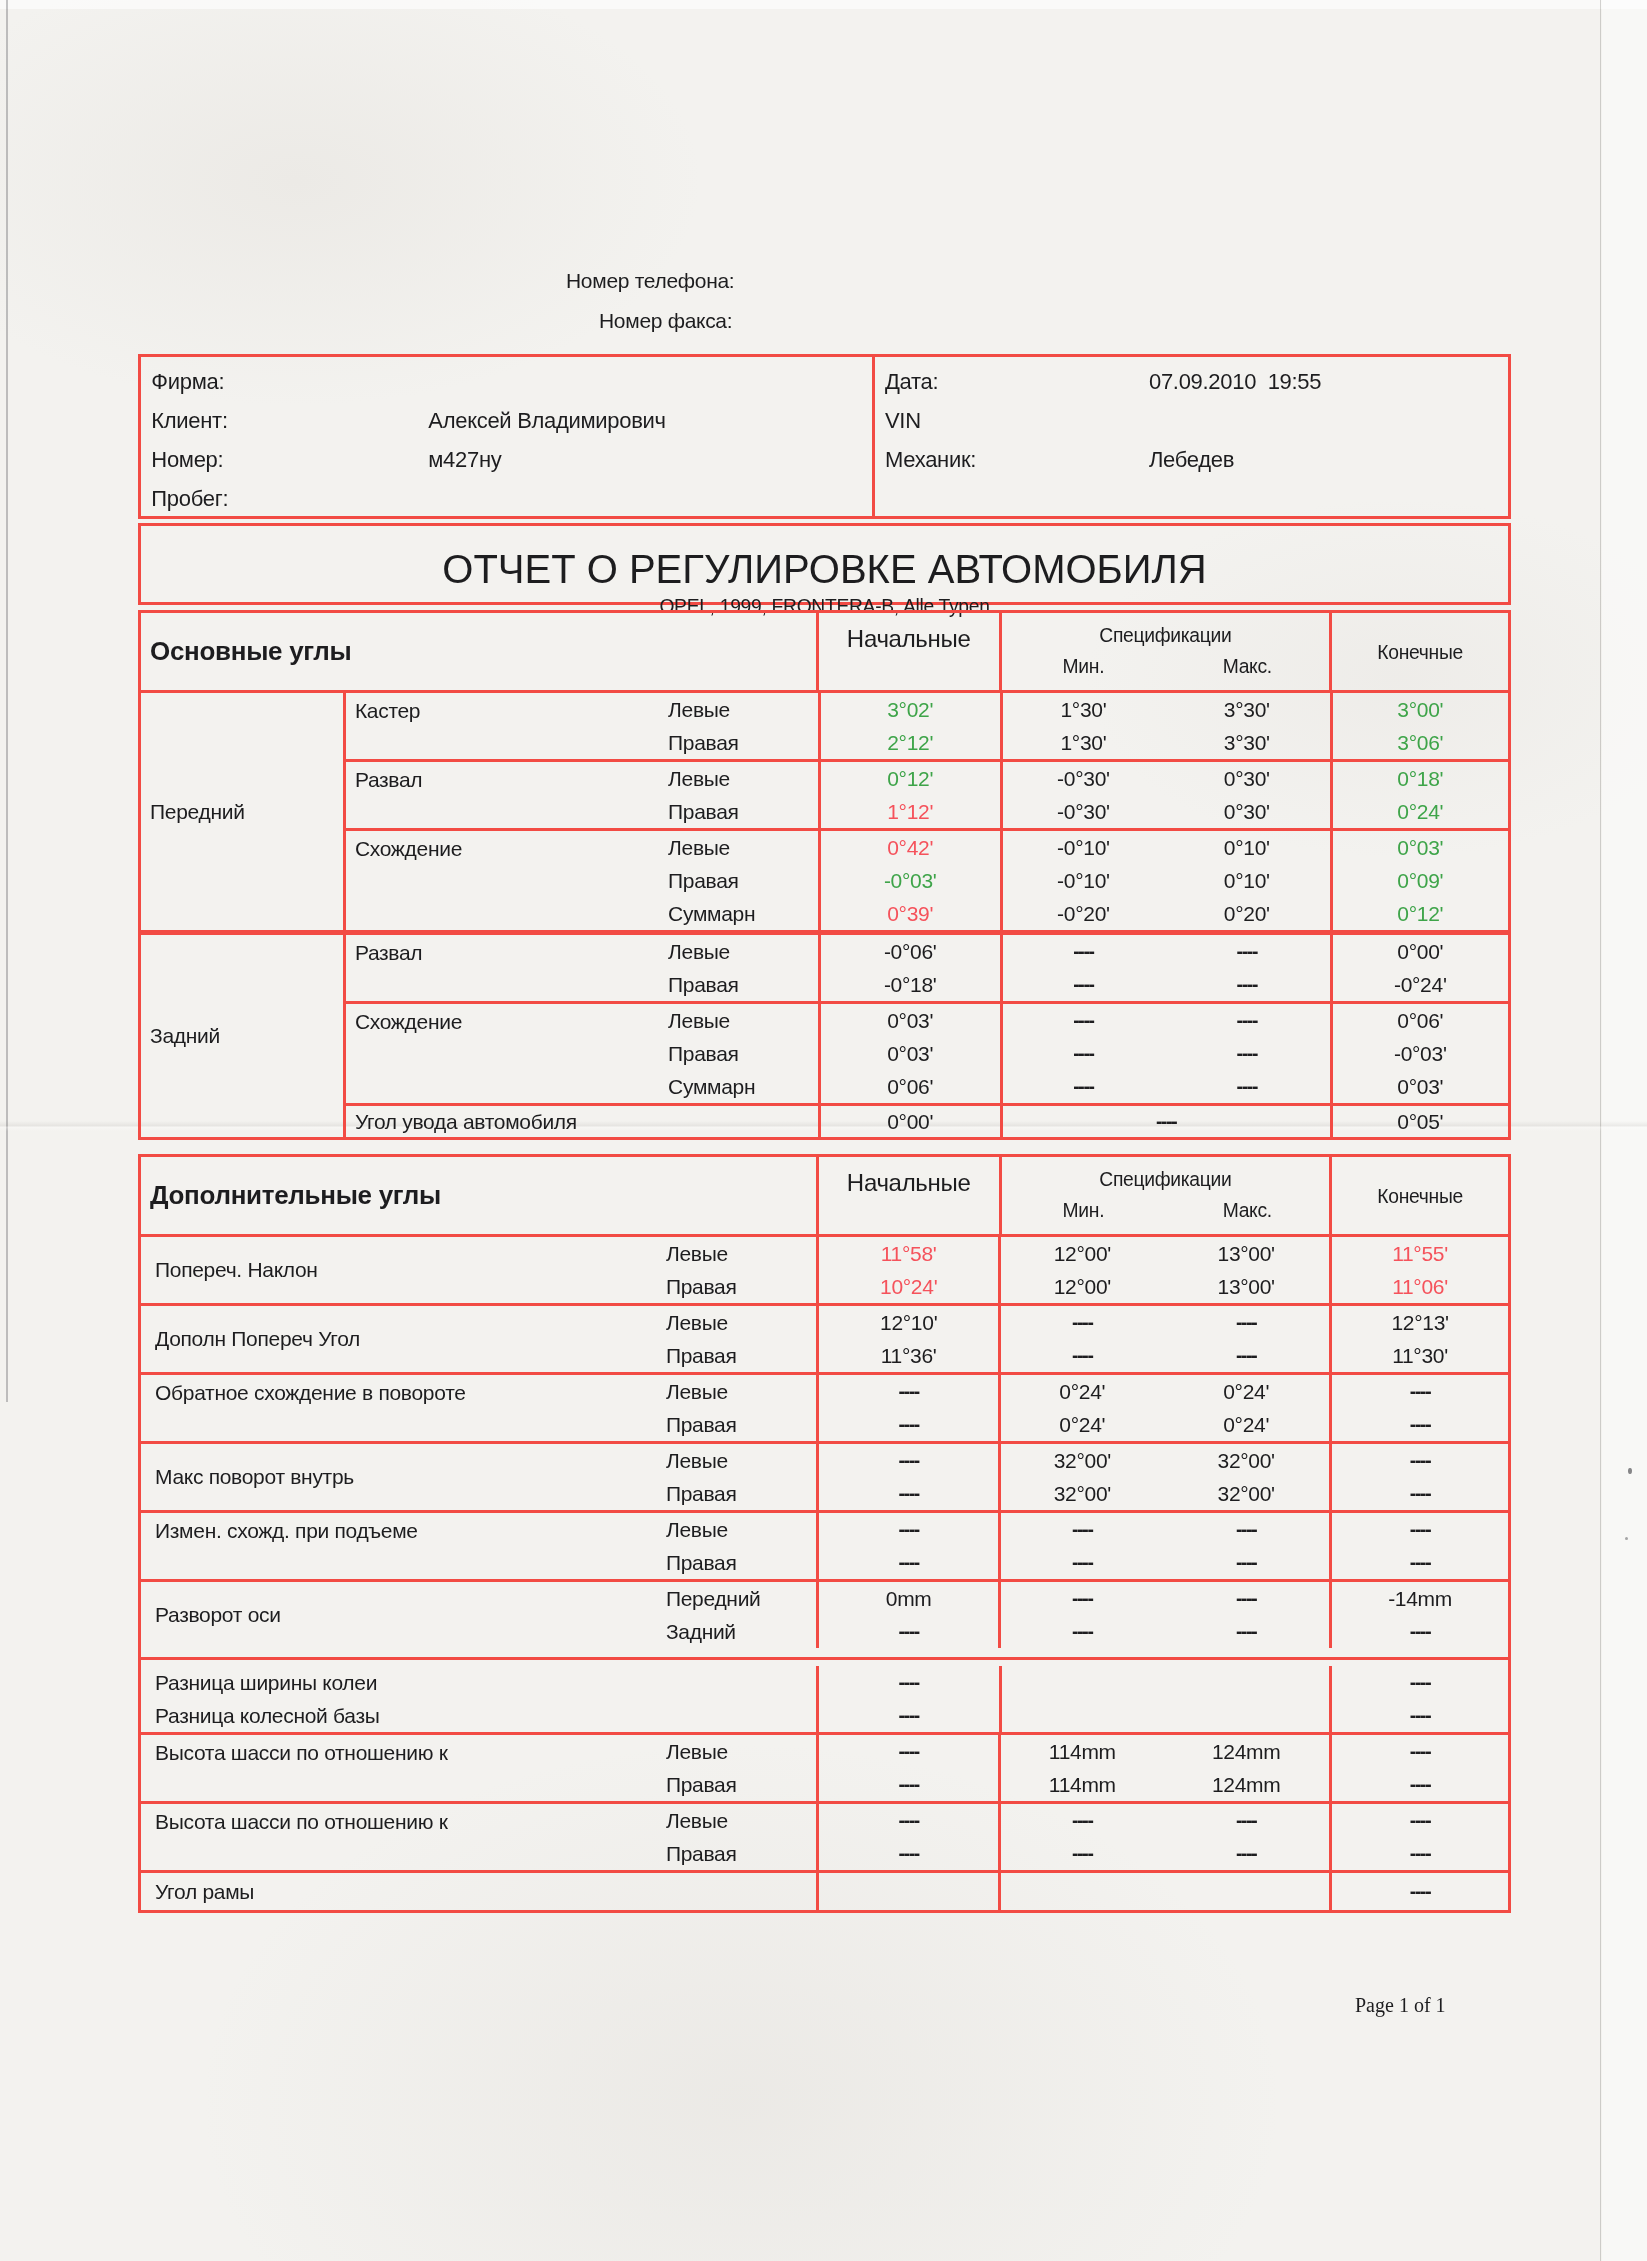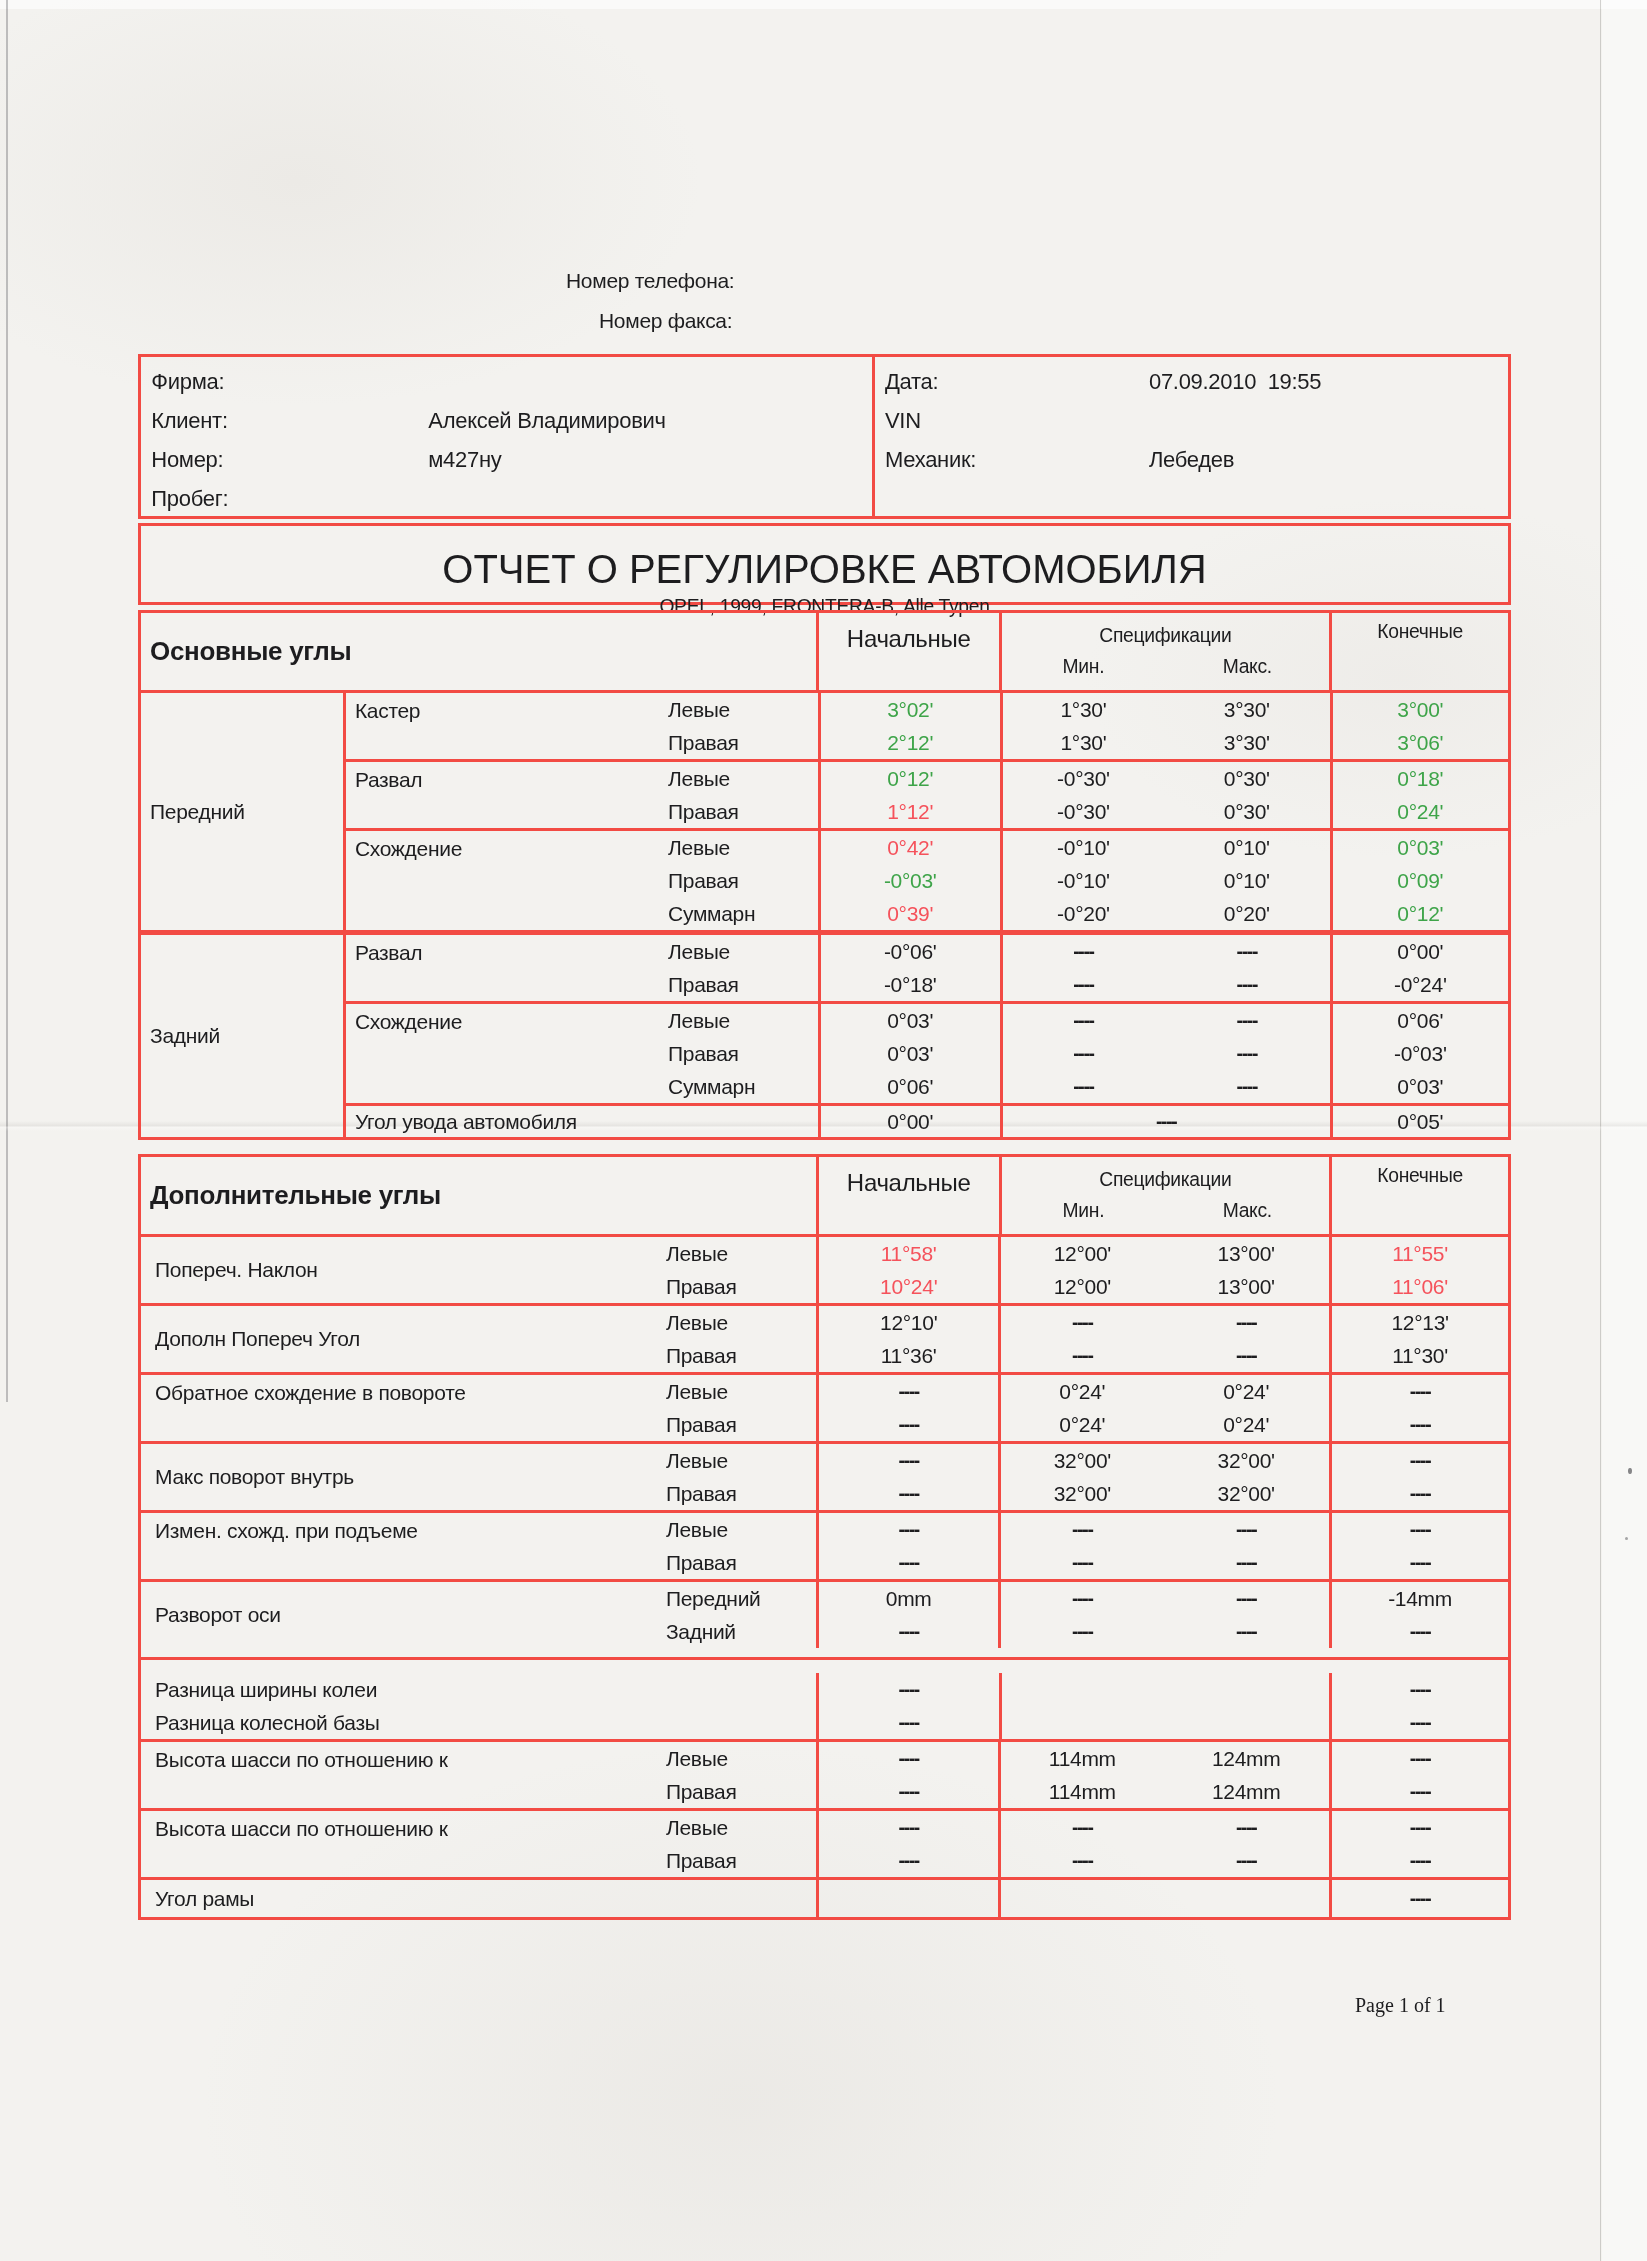--- a/index.html
+++ b/index.html
@@ -56,21 +56,21 @@
   
   .dtable{box-sizing:border-box;}
   #main-table{top:610px;}
   #add-table{top:1154px;}
   .thead{display:flex;height:80px;border-bottom:3.2px solid var(--line);box-sizing:border-box;}
   .th-title{width:49.37%;display:flex;align-items:center;padding-left:9px;font-size:26px;font-weight:bold;box-sizing:border-box;}
   .th-init{width:13.36%;border-left:3.2px solid var(--line);font-size:24px;display:flex;justify-content:center;padding-top:11.6px;box-sizing:border-box;}
   .th-spec{width:24.19%;border-left:3.2px solid var(--line);font-size:19.3px;text-align:center;padding-top:11.6px;box-sizing:border-box;}
   .minmax{display:flex;margin-top:9px;}
   .mm{width:50%;}
-  .th-final{flex:1;border-left:3.2px solid var(--line);font-size:19.3px;display:flex;justify-content:center;padding-top:8px;box-sizing:border-box;}
+  .th-final{flex:1;border-left:3.2px solid var(--line);font-size:19.3px;display:flex;justify-content:center;padding-top:29px;box-sizing:border-box;}
 
   .group{display:flex;}
   .group + .group{border-top:5.1px solid var(--line);}
   .g-label{width:14.77%;display:flex;align-items:center;padding-left:9px;font-size:21px;box-sizing:border-box;flex:none;}
   .g-blocks{flex:1;border-left:3.2px solid var(--line);}
 
   .block{display:flex;box-sizing:border-box;}
   .block + .block{border-top:3.2px solid var(--line);}
   .block-rows{flex-direction:column;}
   .b-label{box-sizing:border-box;font-size:21px;display:flex;flex:none;}
@@ -419,21 +419,21 @@
             </div>
             <div class="vrow">
               <div class="c c-side">Задний</div>
               <div class="c c-init dash">----</div>
               <div class="c c-min dash">----</div>
               <div class="c c-max dash">----</div>
               <div class="c c-final dash">----</div>
             </div>
           </div>
         </div>
-        <div class="block block-rows" style="padding-top: 13px;">
+        <div class="block block-rows" style="padding-top: 6px;">
           <div class="vrow-full">
             <div class="c c-label">Разница ширины колеи</div>
             <div class="c c-side"></div>
             <div class="c c-init dash">----</div>
             <div class="c c-min"></div>
             <div class="c c-max"></div>
             <div class="c c-final dash">----</div>
           </div>
           <div class="vrow-full">
             <div class="c c-label">Разница колесной базы</div>

